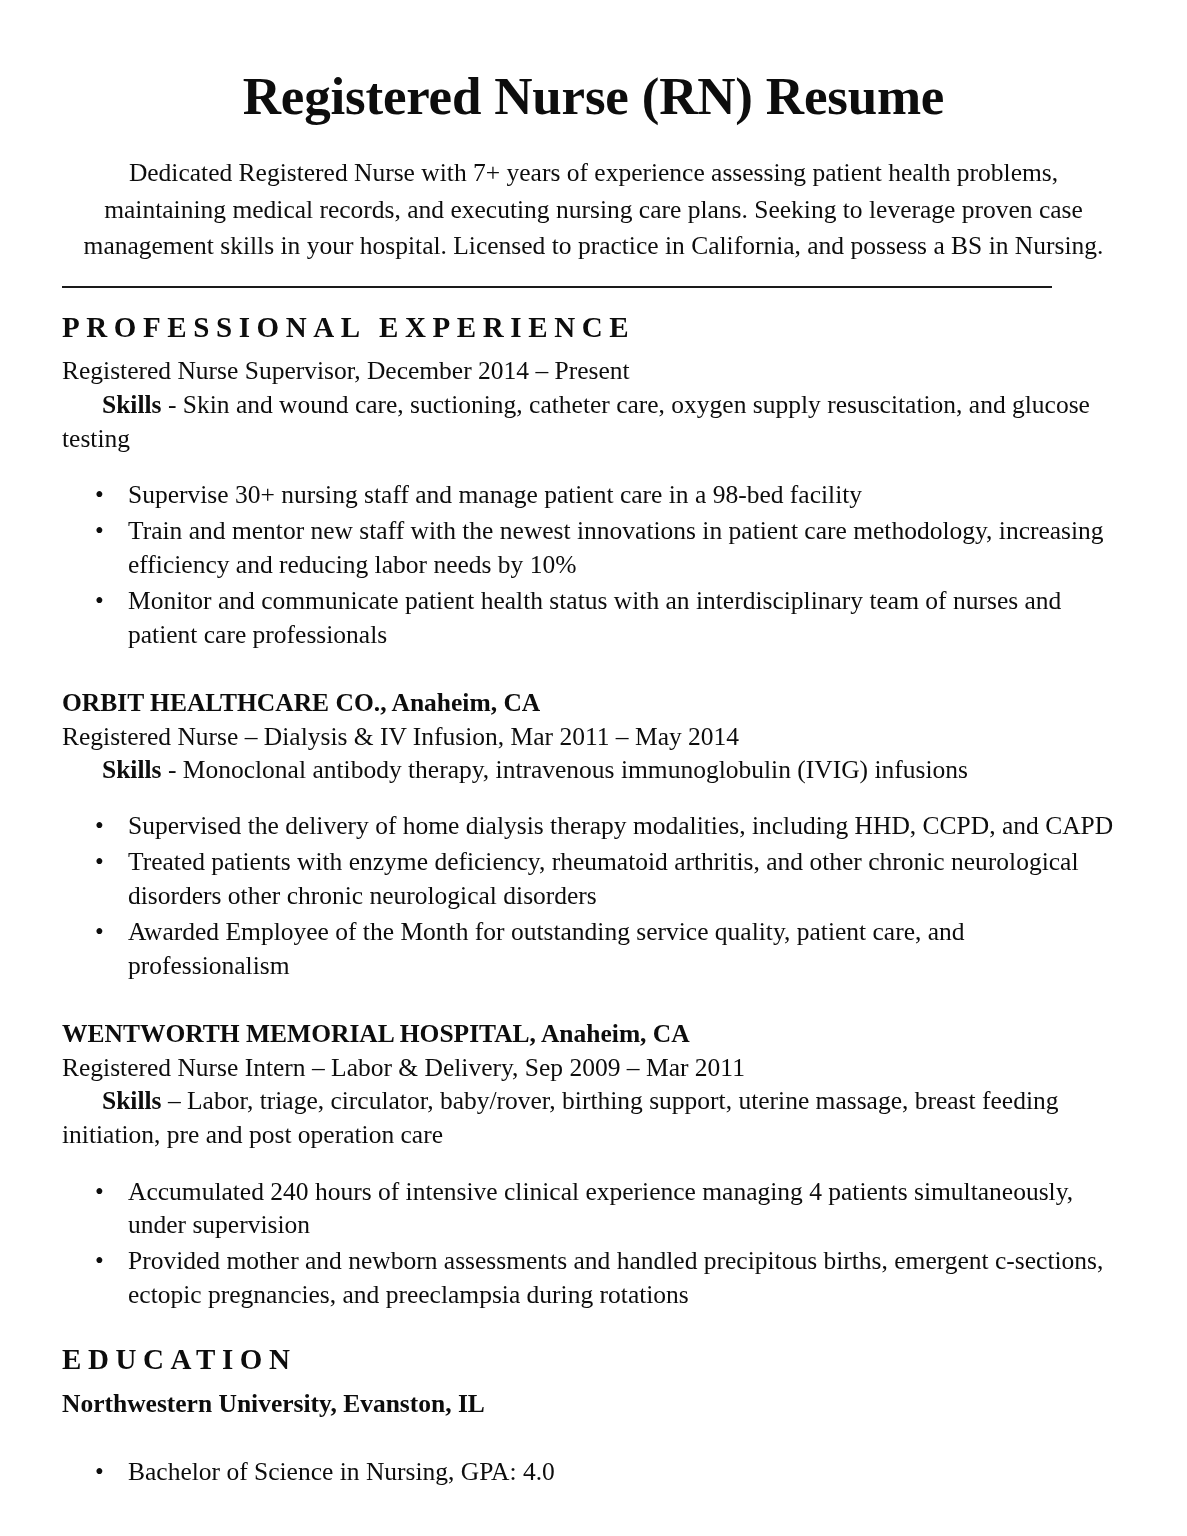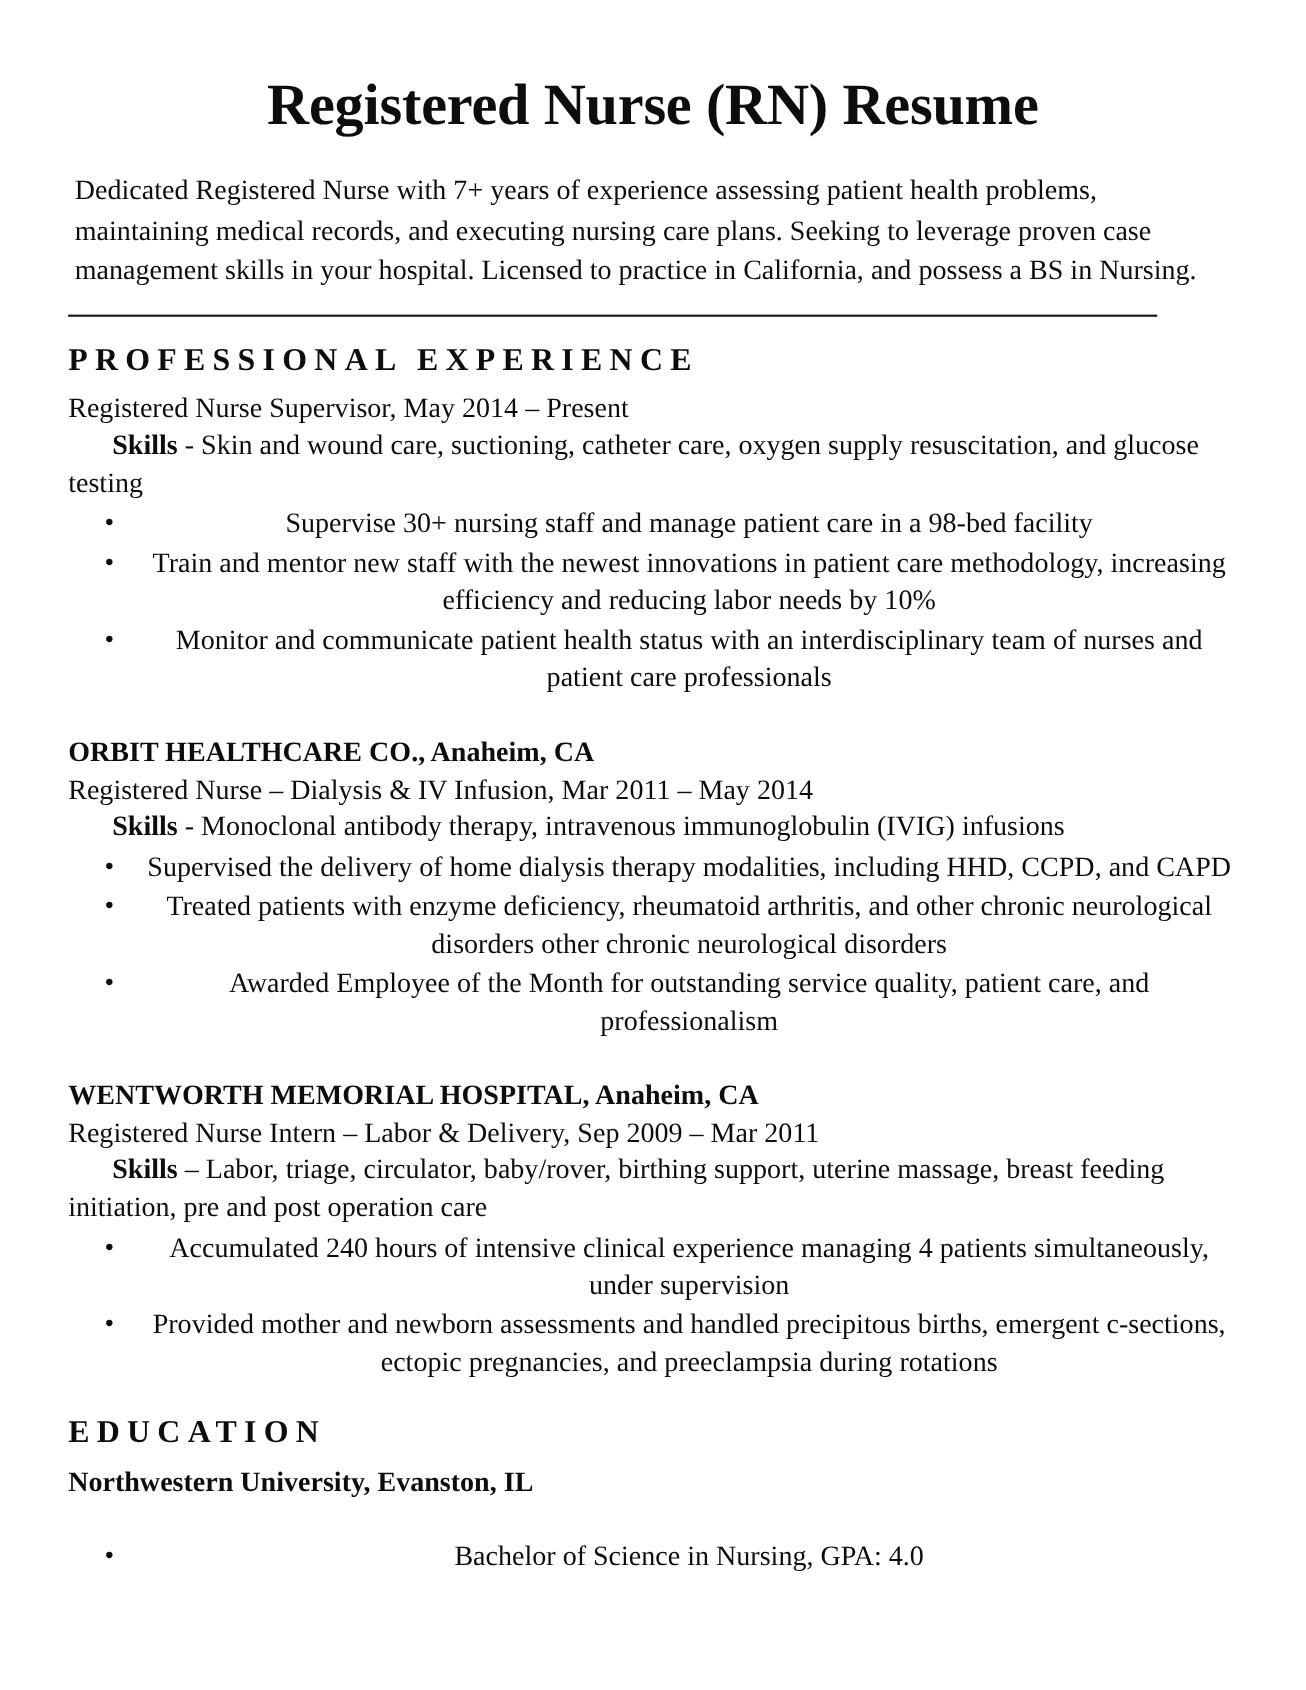--- a/index.html
+++ b/index.html
@@ -41,20 +41,21 @@
   }
   .contact-line {
     text-align: center;
     font-size: 25.5px;
     line-height: 1.25;
     margin: 6px 0 0 0;
   }
 
   
   .summary {
+    text-align: center;
     font-size: 25.5px;
     line-height: 1.43;
     margin: 30px 0 4px 0;
     padding: 0 6px;
   }
   .divider {
     border: none;
     border-top: 2.2px solid #1a1a1a;
     margin: 21px 0 0 0;
     width: 990px;
@@ -92,23 +93,22 @@
     line-height: 1.34;
     margin: 0;
     text-indent: 40px;
   }
   .skills-line .skills-label {
     font-weight: bold;
   }
 
   ul.bullets {
     list-style: none;
-    margin: 3px 0 0 0;
+    margin: 22px 0 0 0;
     padding: 0;
-    text-align: center;
   }
   ul.bullets > li {
     position: relative;
     font-size: 25.5px;
     line-height: 1.33;
     padding-left: 66px;
     margin-bottom: 2px;
   }
   ul.bullets > li::before {
     content: "\2022";
@@ -142,21 +142,21 @@
 
 
     <p class="summary">Dedicated Registered Nurse with 7+ years of experience assessing patient health problems, maintaining medical records, and executing nursing care plans. Seeking to leverage proven case management skills in your hospital. Licensed to practice in California, and possess a BS in Nursing.</p>
 
     <hr class="divider">
 
     <div class="section experience">
       <div class="section-title">PROFESSIONAL EXPERIENCE</div>
 
       <div class="job">
-        <div class="role">Registered Nurse Supervisor, May 2014 – Present</div>
+        <div class="role">Registered Nurse Supervisor, December 2014 – Present</div>
         <div class="skills-line"><span class="skills-label">Skills</span><span> - Skin and wound care, suctioning, catheter care, oxygen supply resuscitation, and glucose testing</span></div>
         <ul class="bullets">
           <li>Supervise 30+ nursing staff and manage patient care in a 98-bed facility</li>
           <li>Train and mentor new staff with the newest innovations in patient care methodology, increasing efficiency and reducing labor needs by 10%</li>
           <li>Monitor and communicate patient health status with an interdisciplinary team of nurses and patient care professionals</li>
         </ul>
       </div>
 
       <div class="job">
         <div class="org">ORBIT HEALTHCARE CO., Anaheim, CA</div>

